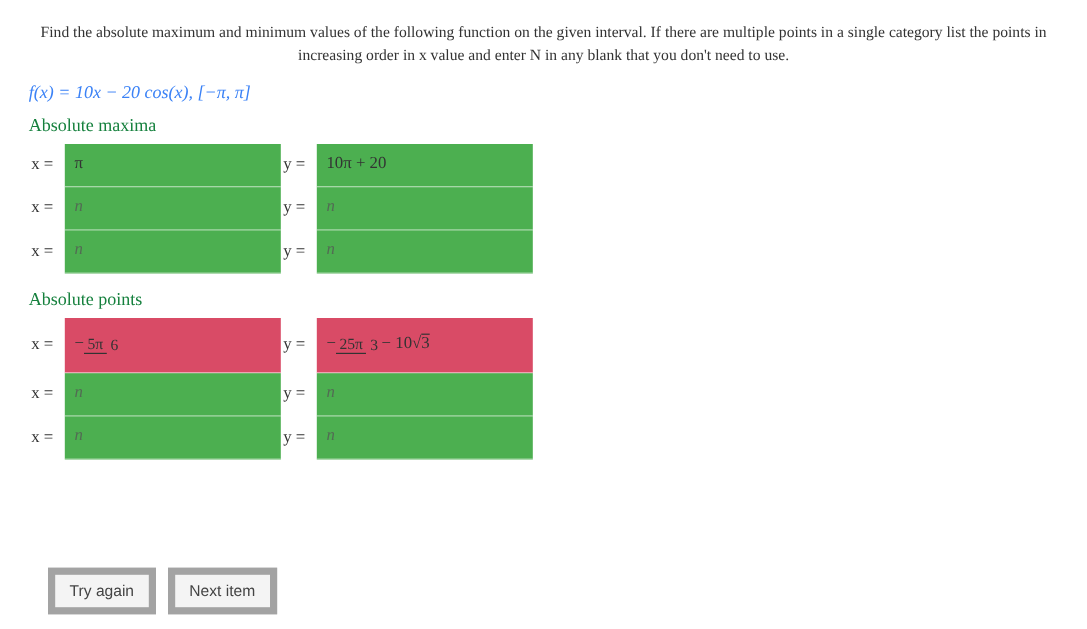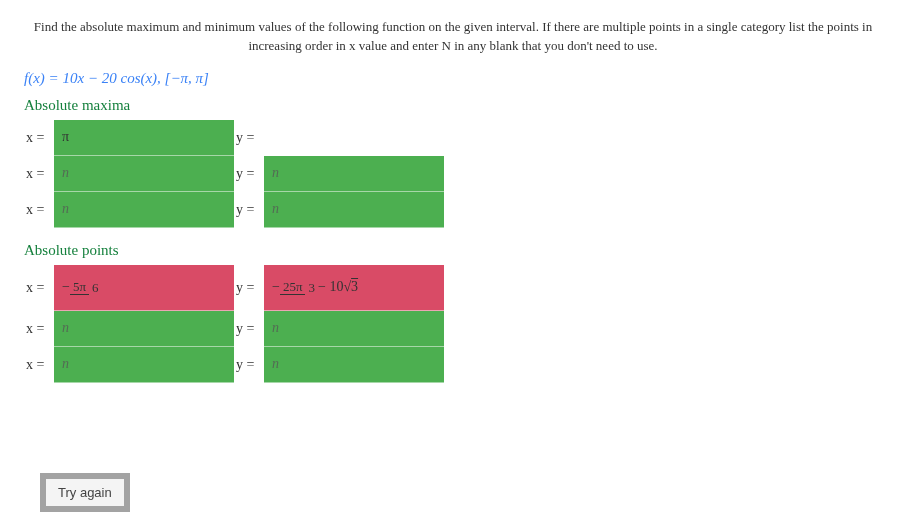--- a/index.html
+++ b/index.html
@@ -148,20 +148,23 @@
     <div class="row">
       <span class="eq-label">x =</span>
       <div class="answer-box green">
           <span class="placeholder">n</span>
         </div>
     </div>
   </div>
   <div class="col col-y">
     <div class="row">
       <span class="eq-label">y =</span>
+      <div class="answer-box green">
+          <span>10π + 20</span>
+        </div>
     </div>
     <div class="row">
       <span class="eq-label">y =</span>
       <div class="answer-box green">
           <span class="placeholder">n</span>
         </div>
     </div>
     <div class="row">
       <span class="eq-label">y =</span>
       <div class="answer-box green">
@@ -222,13 +225,14 @@
       <span class="eq-label">y =</span>
       <div class="answer-box green">
           <span class="placeholder">n</span>
         </div>
     </div>
   </div>
 </div>
 
 <div class="buttons">
   <button class="btn">Try again</button>
+  <button class="btn">Next item</button>
 </div>
 
 </body></html>

